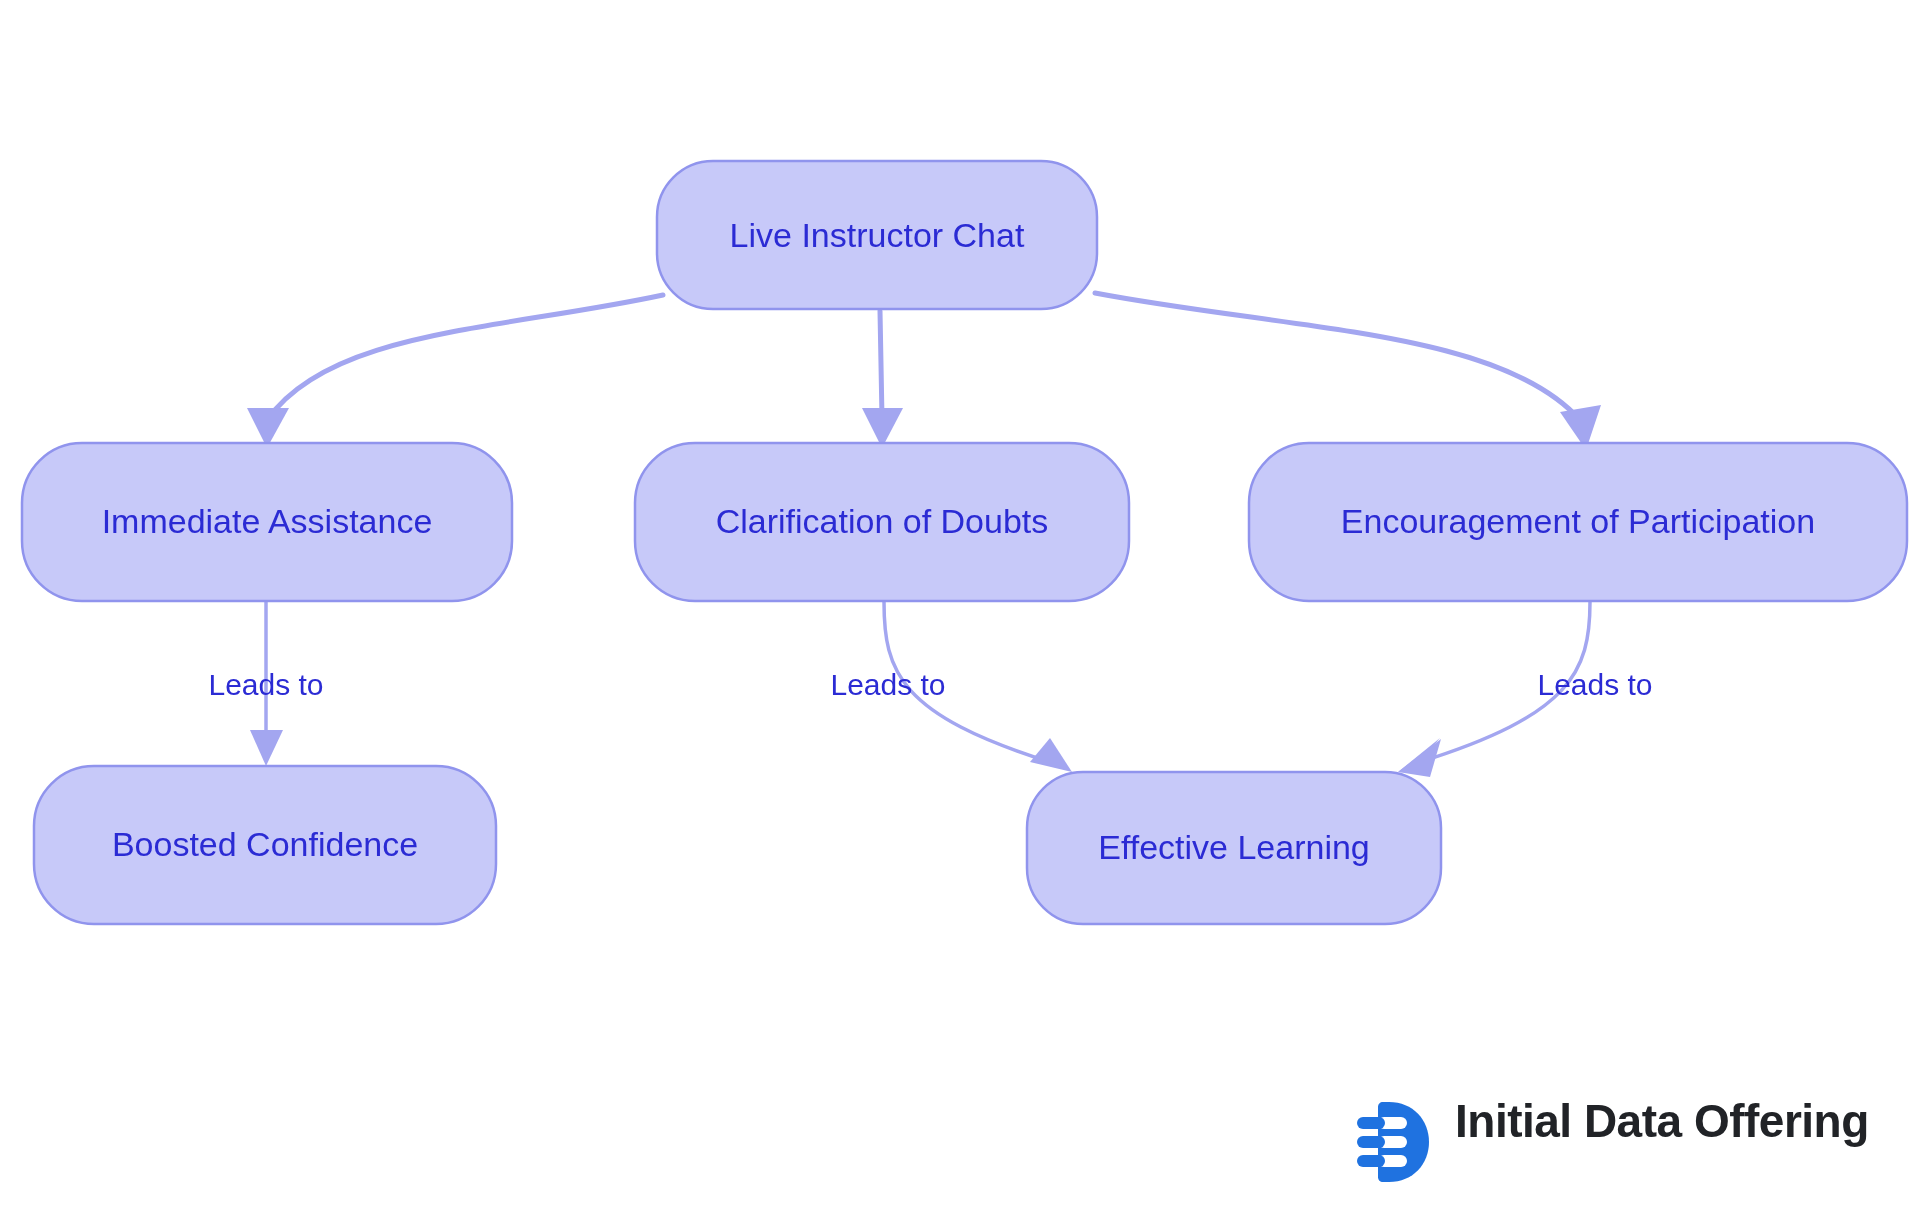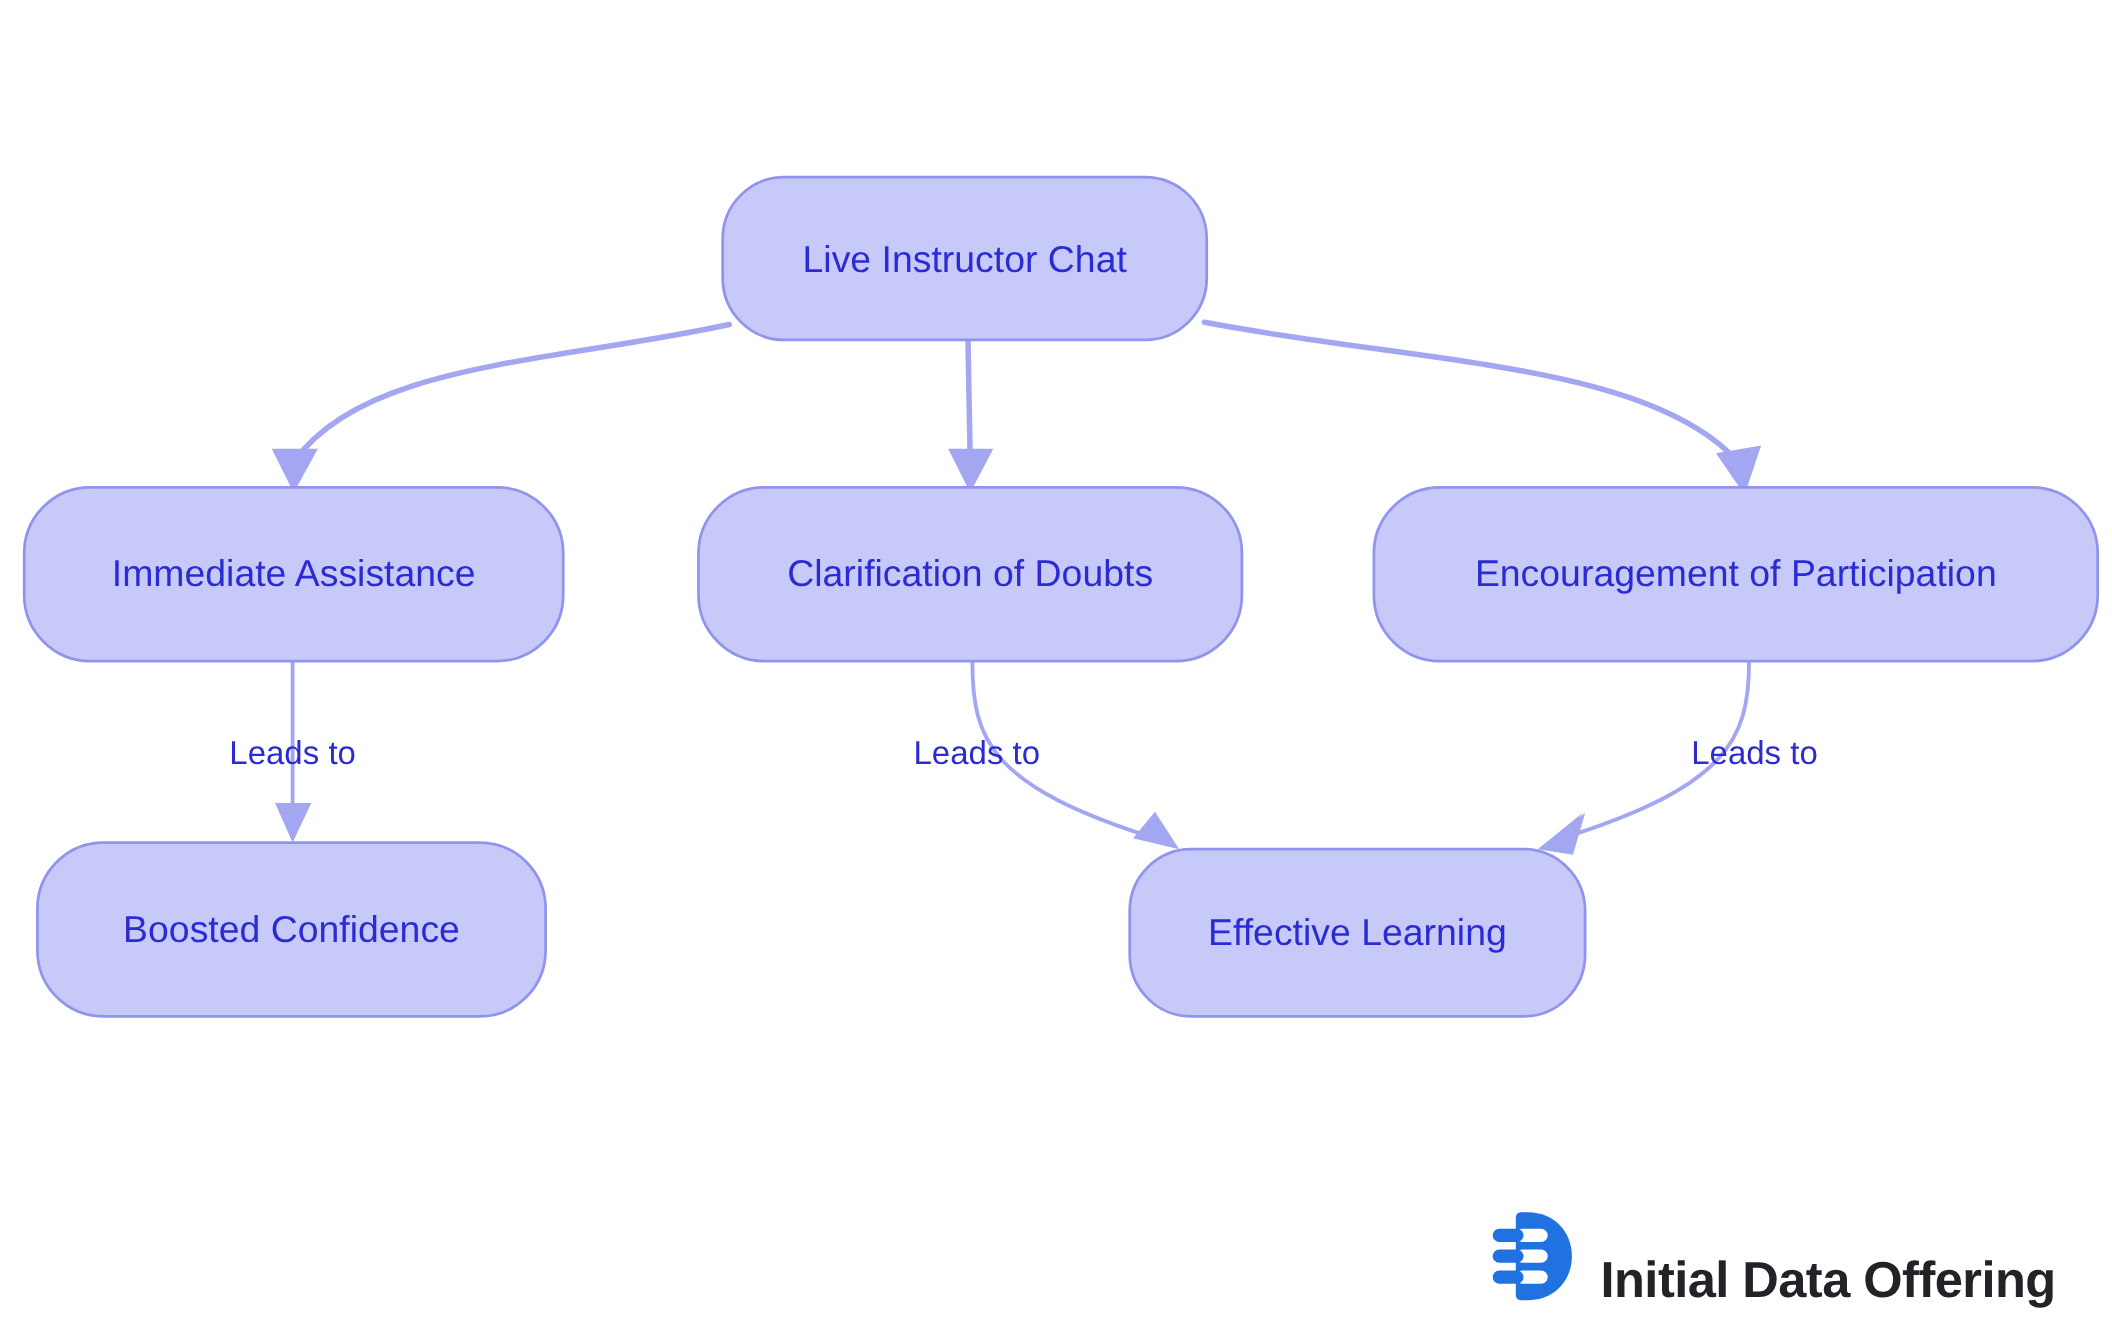--- a/index.html
+++ b/index.html
@@ -58,21 +58,21 @@
     font-weight: 400;
     text-anchor: middle;
     dominant-baseline: middle;
   }
   
   #logo {
     position: absolute;
     left: 1355px;
     top: 1098px;
     display: flex;
-    align-items: flex-end;
+    align-items: flex-start;
     gap: 22px;
   }
   #logo-mark {
     width: 78px;
     height: 88px;
     display: block;
   }
   #logo-text {
     font-family: "Liberation Sans", sans-serif;
     font-size: 46px;

